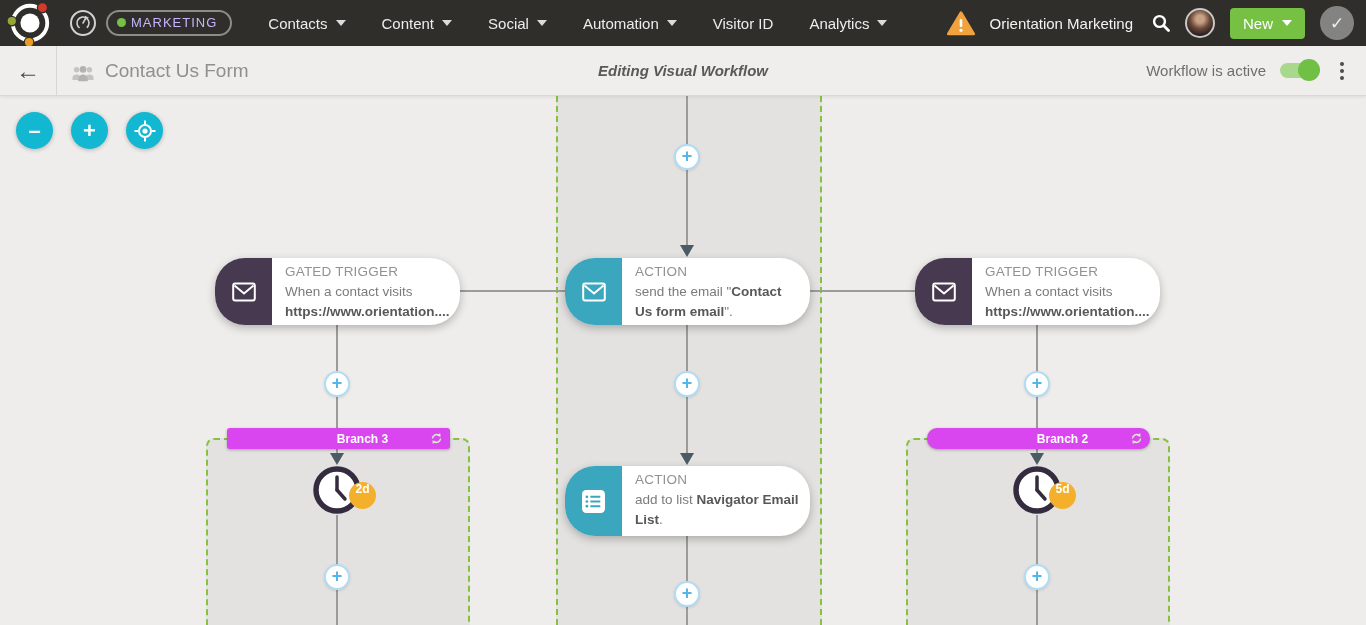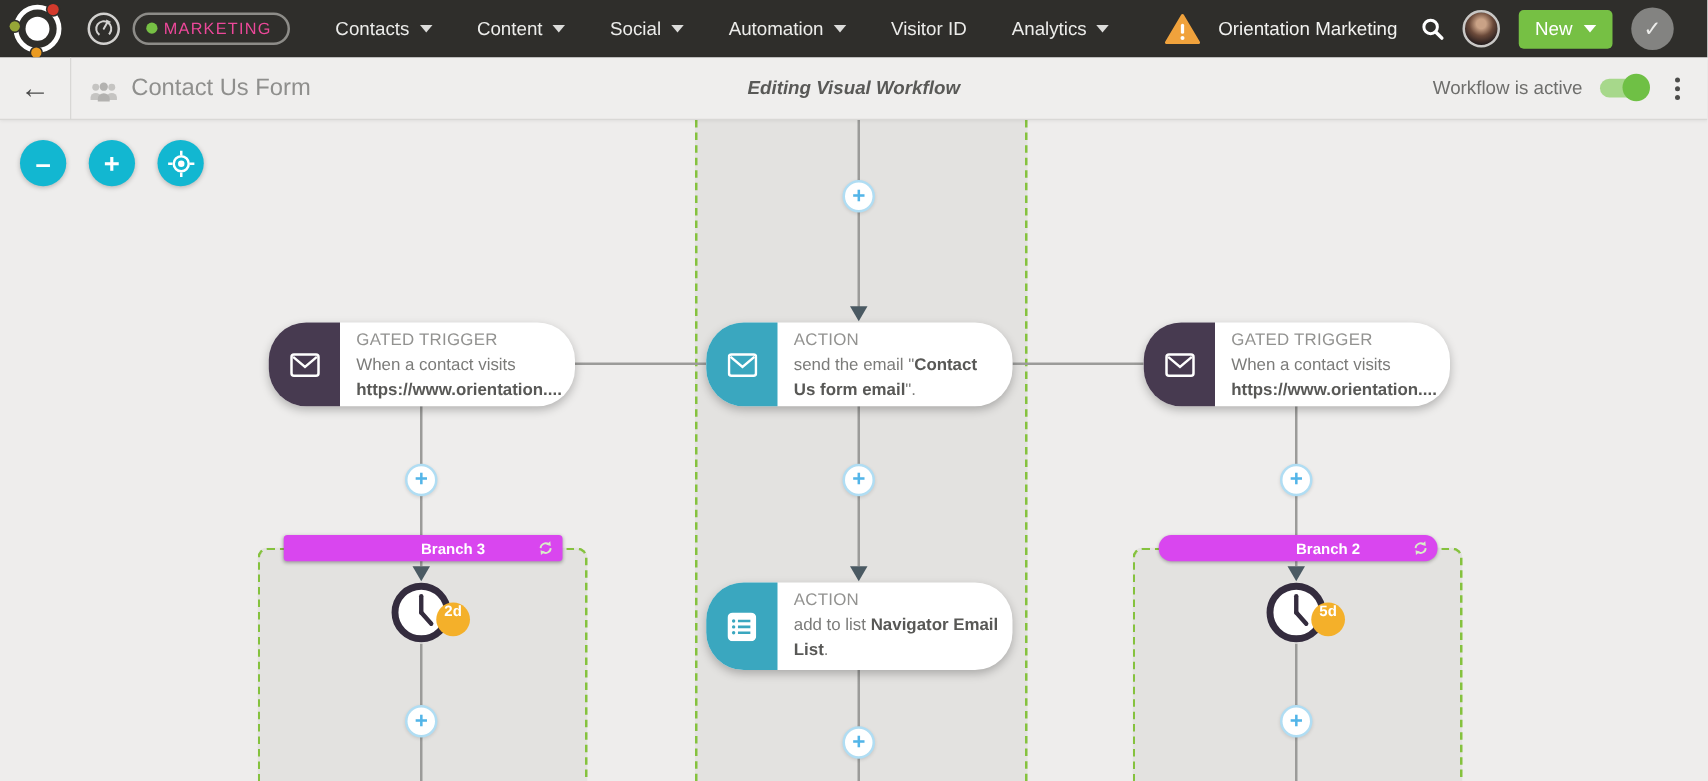--- a/index.html
+++ b/index.html
@@ -4,25 +4,25 @@
 <style>
   * { margin:0; padding:0; box-sizing:border-box; }
   html,body { width:1366px; height:625px; overflow:hidden; font-family:"Liberation Sans", sans-serif; background:#eeedec; }
 
   
   .navbar { position:relative; height:46px; background:#2f2e2b; display:flex; align-items:center; color:#e9e9e7; }
   .logo-wrap { width:60px; height:46px; display:flex; align-items:center; justify-content:center; }
   .gauge-btn { width:26px; height:26px; margin-left:10px; border:2px solid #d2d1cf; border-radius:50%; display:flex; align-items:center; justify-content:center; cursor:pointer; }
   .mk-pill { margin-left:10px; display:flex; align-items:center; gap:5px; border:2px solid #8d8c88; border-radius:14px; padding:3px 13px 4px 9px; cursor:pointer; }
   .mk-dot { width:9px; height:9px; border-radius:50%; background:#76c044; }
-  .mk-label { font-size:13px; letter-spacing:1px; color:#ec4899; }
+  .mk-label { font-size:13px; letter-spacing:1px; color:#c4b5fd; }
   .nav-items { display:flex; align-items:center; margin-left:18px; }
   .nav-item { display:flex; align-items:center; gap:8px; padding:0 18px; font-size:15px; color:#ececea; cursor:pointer; white-space:nowrap; }
   .caret-down { width:0; height:0; border-left:5px solid transparent; border-right:5px solid transparent; border-top:6px solid #dcdcda; }
-  .nav-right { margin-left:auto; display:flex; align-items:center; gap:15px; padding-right:27px; }
+  .nav-right { margin-left:auto; display:flex; align-items:center; gap:15px; padding-right:12px; }
   .acct-name { font-size:15px; color:#f2f2f0; margin-right:4px; }
   .avatar { width:30px; height:30px; border-radius:50%; border:2px solid #c9c8c6; background:radial-gradient(circle at 50% 35%, #c9a286 18%, #6b4a3a 45%, #241c1d 78%); cursor:pointer; }
   .new-btn { display:flex; align-items:center; gap:9px; background:#76c044; color:#fff; border:none; border-radius:4px; padding:7px 13px; font-size:15px; cursor:pointer; }
   .new-btn .caret-down { border-top-color:#fff; }
   .check-btn { width:34px; height:34px; border-radius:50%; background:#838381; color:#ececea; display:flex; align-items:center; justify-content:center; font-size:17px; cursor:pointer; }
   .search-btn { cursor:pointer; display:flex; }
 
   
   .toolbar { position:relative; height:50px; background:#efeeed; border-bottom:1px solid #d9d8d6; box-shadow:0 1px 3px rgba(0,0,0,.08); display:flex; align-items:center; z-index:20; }
   .back-btn { width:56px; text-align:center; font-size:24px; color:#4a4a4a; cursor:pointer; }

